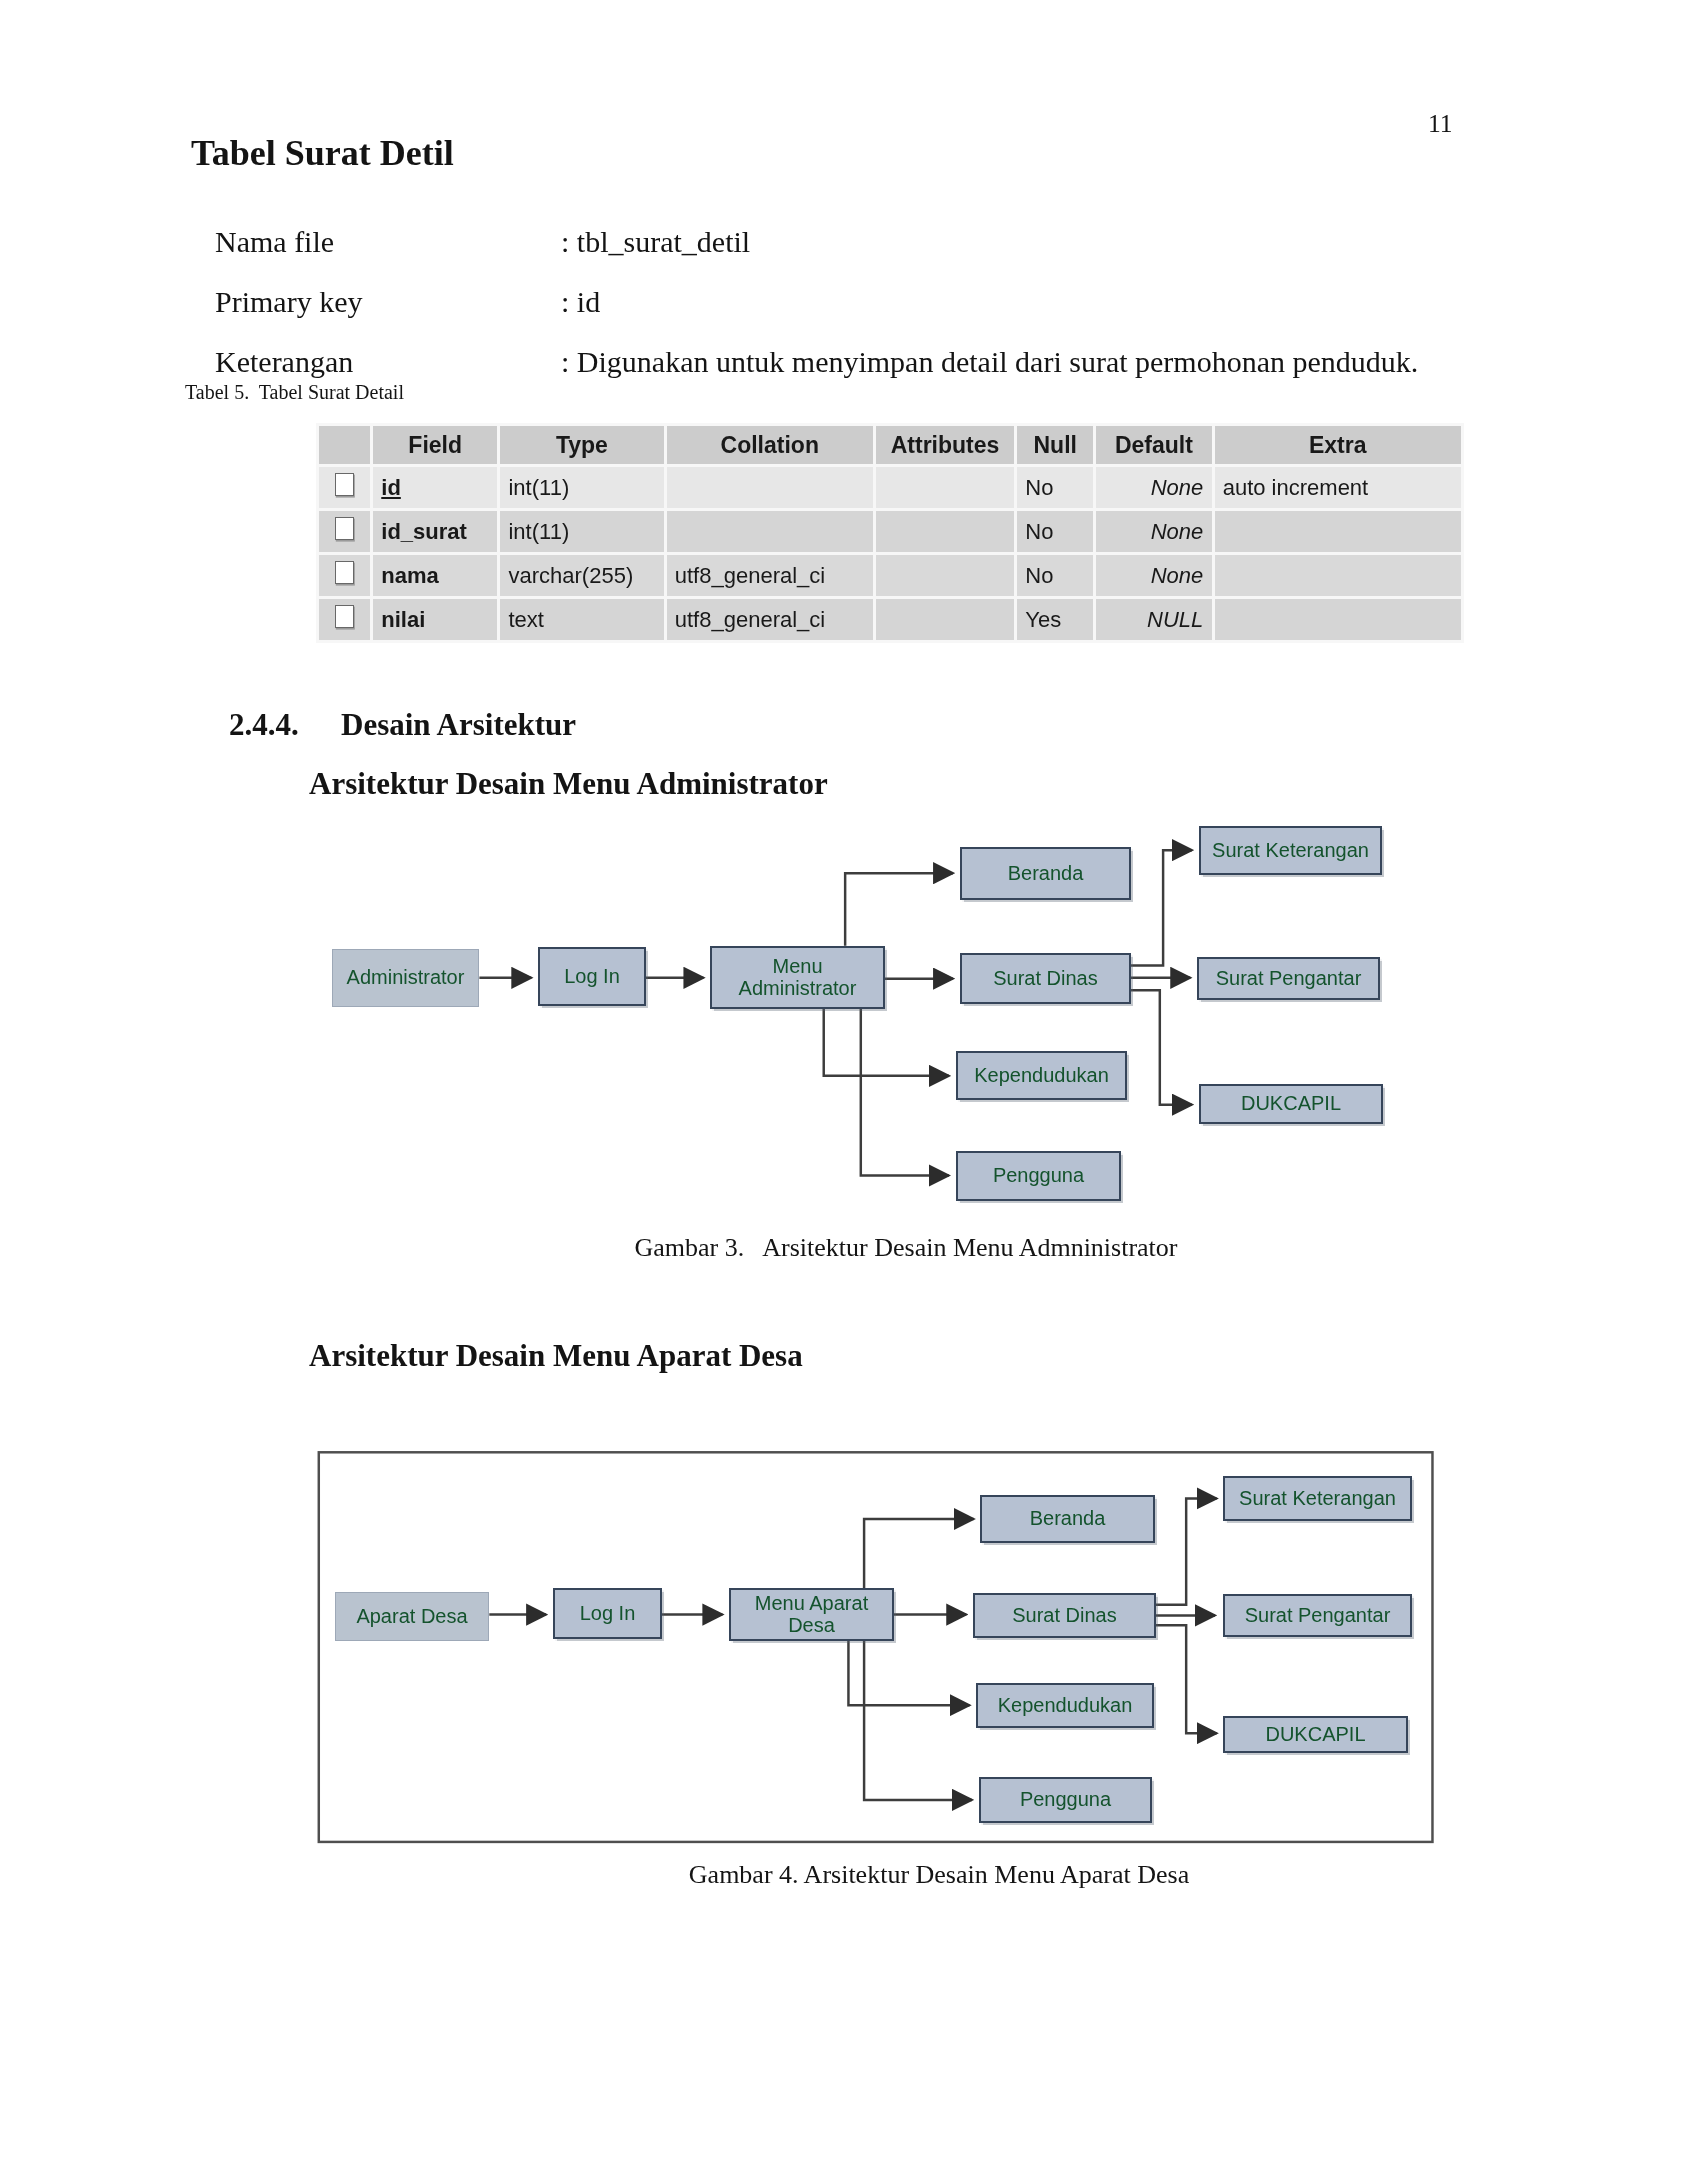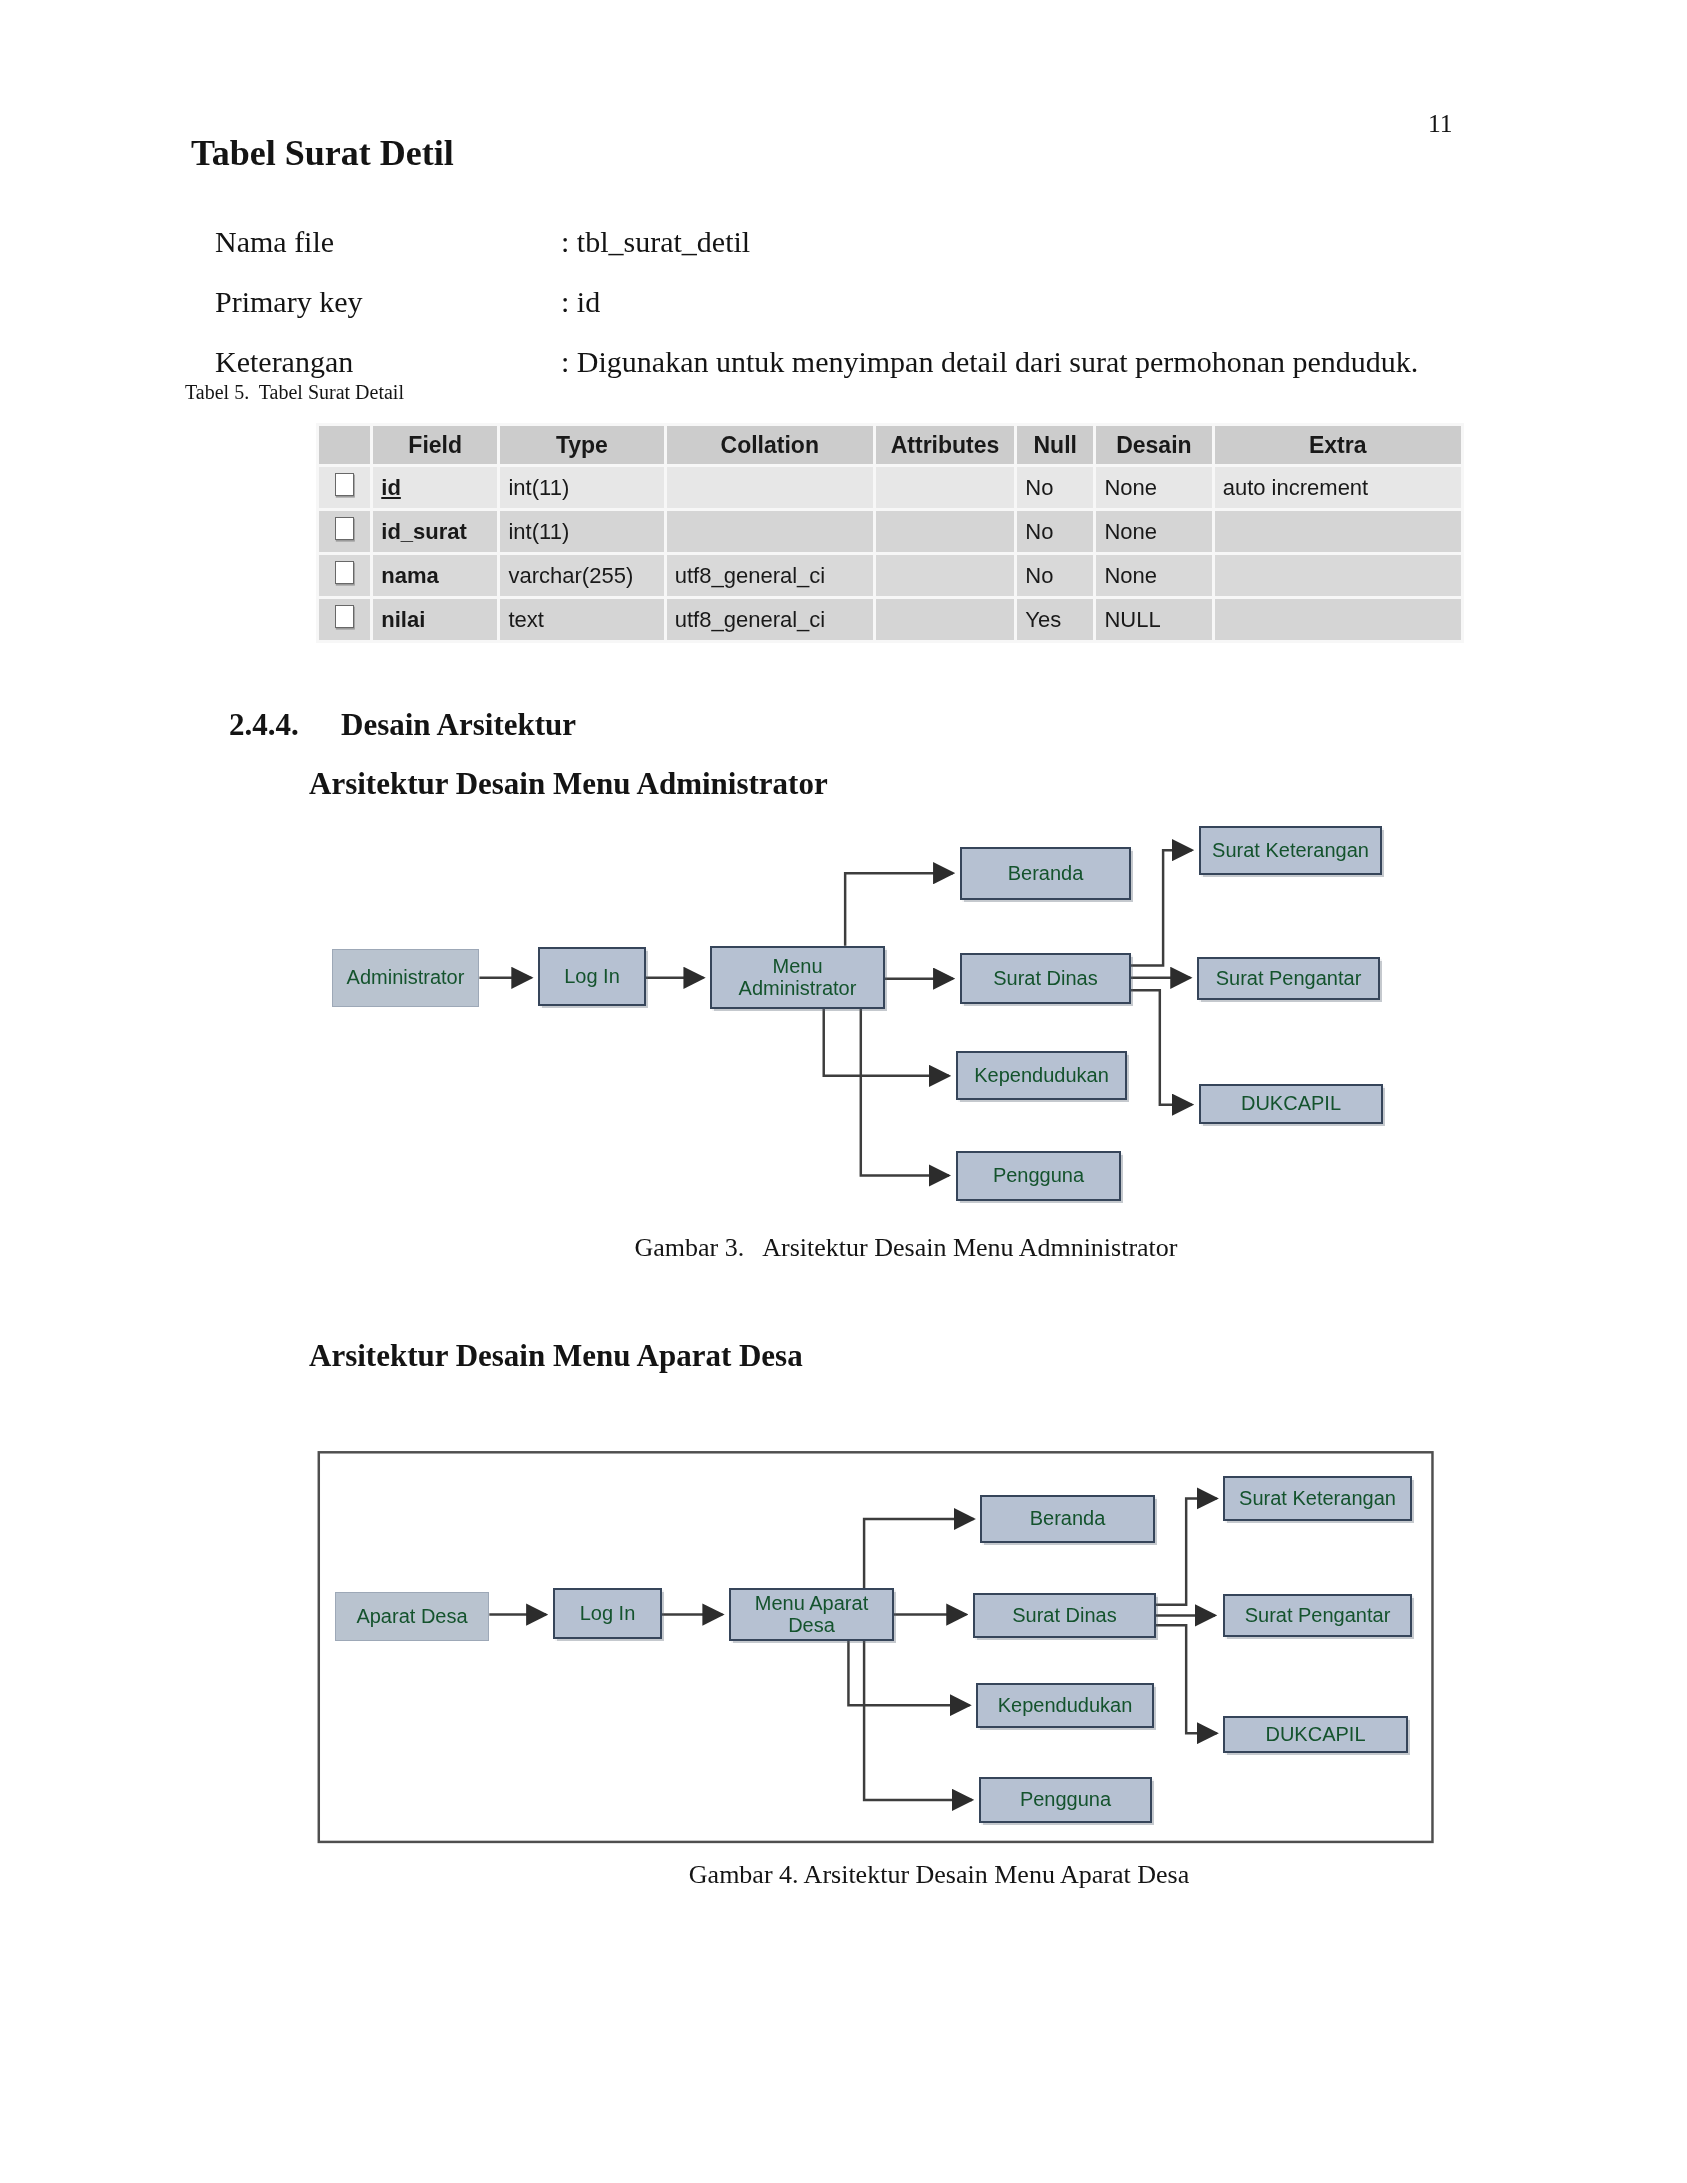--- a/index.html
+++ b/index.html
@@ -20,21 +20,21 @@
   
   .dbtable{position:absolute;left:316px;top:423px;width:1148px;table-layout:fixed;
            border-collapse:separate;border-spacing:3.3px;background:#f7f7f7;
            font-family:"Liberation Sans",sans-serif;font-size:22px;color:#191919;}
   .dbtable th{background:var(--table-header-bg);font-weight:bold;height:38px;font-size:23px;text-align:center;padding:0 3.3px;}
   .dbtable td{height:41px;padding:0 8.2px;overflow:hidden;white-space:nowrap;}
   .dbtable .cb{text-align:center;padding:0;}
   .checkbox{display:inline-block;width:17.3px;height:20.6px;background:#ffffff;border:1.6px solid #686868;box-shadow:0.8px 1.6px 0 #9a9a9a;}
   .fieldname{font-weight:bold;}
   .u{text-decoration:underline;}
-  .it{}
+  .it{font-style:italic;text-align:right;}
   .row-a td{background:var(--row-light);}
   .row-b td{background:var(--row-dark);}
   .row-c td{background:#d9d9d9;}
 
   
   .lines{position:absolute;left:0;top:0;pointer-events:none;}
   .node{position:absolute;background:var(--node-fill);border:2.5px solid var(--node-border);
         display:flex;align-items:center;justify-content:center;text-align:center;
         font-family:"Liberation Sans",sans-serif;font-size:20px;color:#14532d;line-height:1.08;
         box-sizing:border-box;box-shadow:1.6px 1.6px 0.8px rgba(90,100,115,.35);}
@@ -74,21 +74,21 @@
         <col style="width:246px">
     </colgroup>
     <thead>
       <tr>
         <th class="cb"></th>
         <th>Field</th>
         <th>Type</th>
         <th>Collation</th>
         <th>Attributes</th>
         <th>Null</th>
-        <th>Desain</th>
+        <th>Default</th>
         <th>Extra</th>
       </tr>
     </thead>
     <tbody>
       <tr class="row-a">
         <td class="cb"><span class="checkbox"></span></td>
         <td class="fieldname u">id</td>
         <td>int(11)</td>
         <td></td>
         <td></td>

